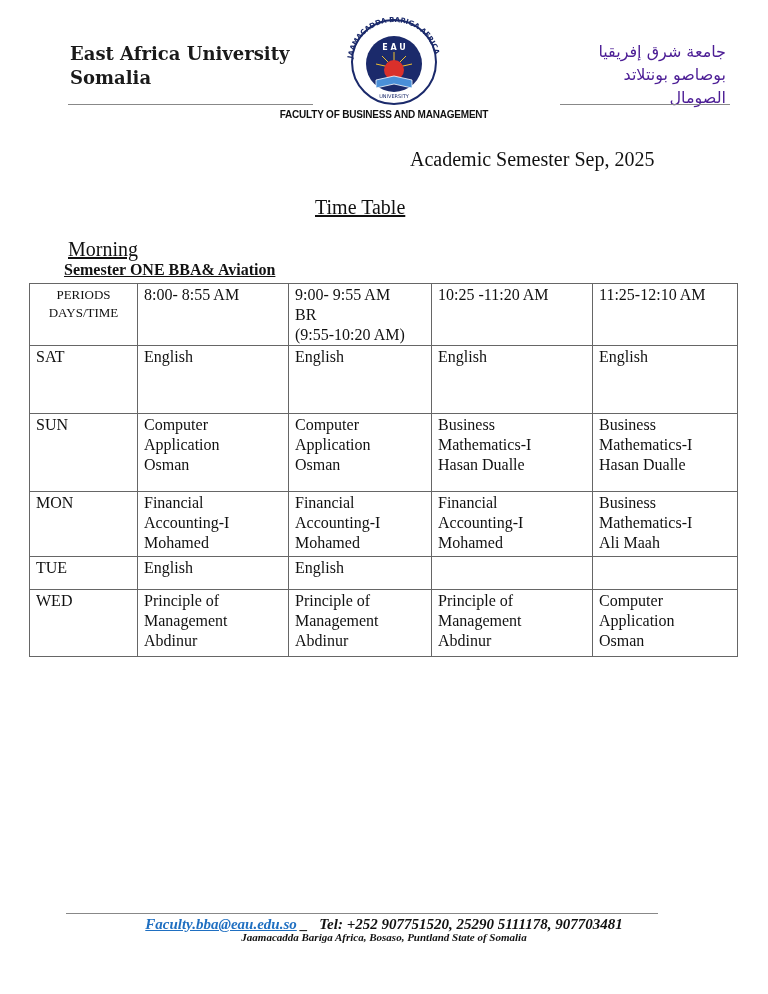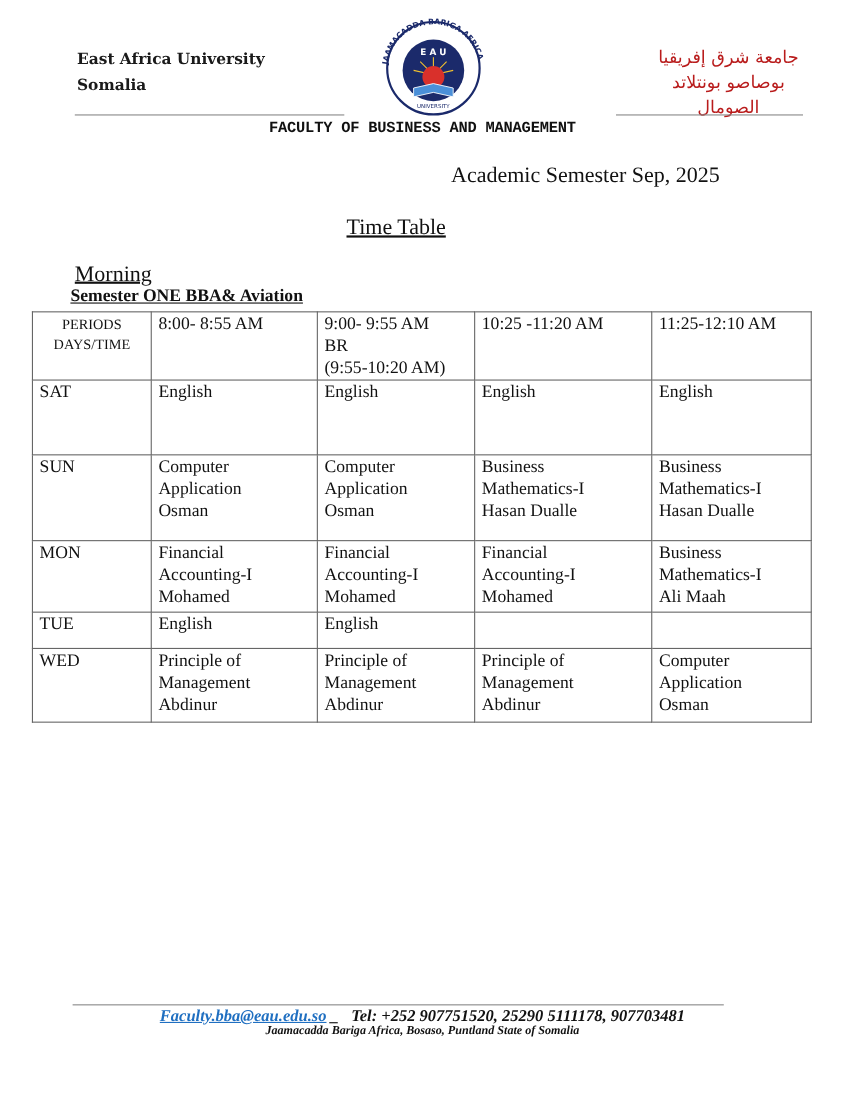--- a/index.html
+++ b/index.html
@@ -1,23 +1,23 @@
 <!DOCTYPE html>
 <html><head>
 <meta charset="utf-8">
 <style>
   html, body { margin: 0; padding: 0; background: #ffffff; }
   body { width: 768px; height: 994px; position: relative; overflow: hidden; font-family: "Liberation Serif", serif; color: #111; }
   .abs { position: absolute; }
-  .hdr-left { left: 70px; top: 42px; font-family: "DejaVu Serif", serif; font-weight: bold; font-size: 14px; line-height: 24px; color: #1a1a1a; }
+  .hdr-left { left: 70px; top: 42px; font-family: "DejaVu Serif", serif; font-weight: bold; font-size: 18px; line-height: 24px; color: #1a1a1a; }
   .hdr-left-line { left: 68px; top: 104px; width: 245px; height: 1px; background: #888; }
-  .hdr-right { right: 42px; top: 40px; text-align: center; direction: rtl; font-family: "DejaVu Sans", sans-serif; font-size: 16px; line-height: 23px; color: #b91c1c; }
+  .hdr-right { right: 42px; top: 40px; text-align: right; direction: rtl; font-family: "DejaVu Sans", sans-serif; font-size: 16px; line-height: 23px; color: #4c1d95; }
   .hdr-right-line { left: 560px; top: 104px; width: 170px; height: 1px; background: #888; }
   .logo { left: 330px; top: 14px; width: 128px; height: 92px; }
-  .faculty { left: 0; width: 768px; top: 109px; text-align: center; font-family: Liberation Mono, monospace; font-weight: bold; font-size: 14px; letter-spacing: -0.2px; }
+  .faculty { left: 0; width: 768px; top: 109px; text-align: center; font-family: Liberation Sans, sans-serif; font-weight: bold; font-size: 10px; letter-spacing: -0.2px; }
   .semester { left: 410px; top: 148px; font-size: 20px; }
   .timetable-title { left: 315px; top: 196px; font-size: 20px; text-decoration: underline; }
   .morning { left: 68px; top: 238px; font-size: 20px; font-weight: normal; text-decoration: underline; }
   .subtitle { left: 64px; top: 261px; font-size: 16px; font-weight: bold; text-decoration: underline; }
   table.tt { position: absolute; left: 29px; top: 283px; border-collapse: collapse; font-family: "Liberation Serif", serif; font-size: 16px; line-height: 20px; }
   table.tt td { border: 1px solid #666; vertical-align: top; padding: 1px 6px 0 6px; }
   table.tt td.day { }
   table.tt td.corner { text-align: center; font-size: 13px; line-height: 18px; padding-top: 2px; margin-top: 16px; }
   .footer-line { left: 66px; top: 913px; width: 592px; height: 1px; background: #888; }
   .footer1 { left: 0; width: 768px; top: 916px; text-align: center; font-family: "Liberation Serif", serif; font-style: italic; font-weight: bold; font-size: 15px; }

